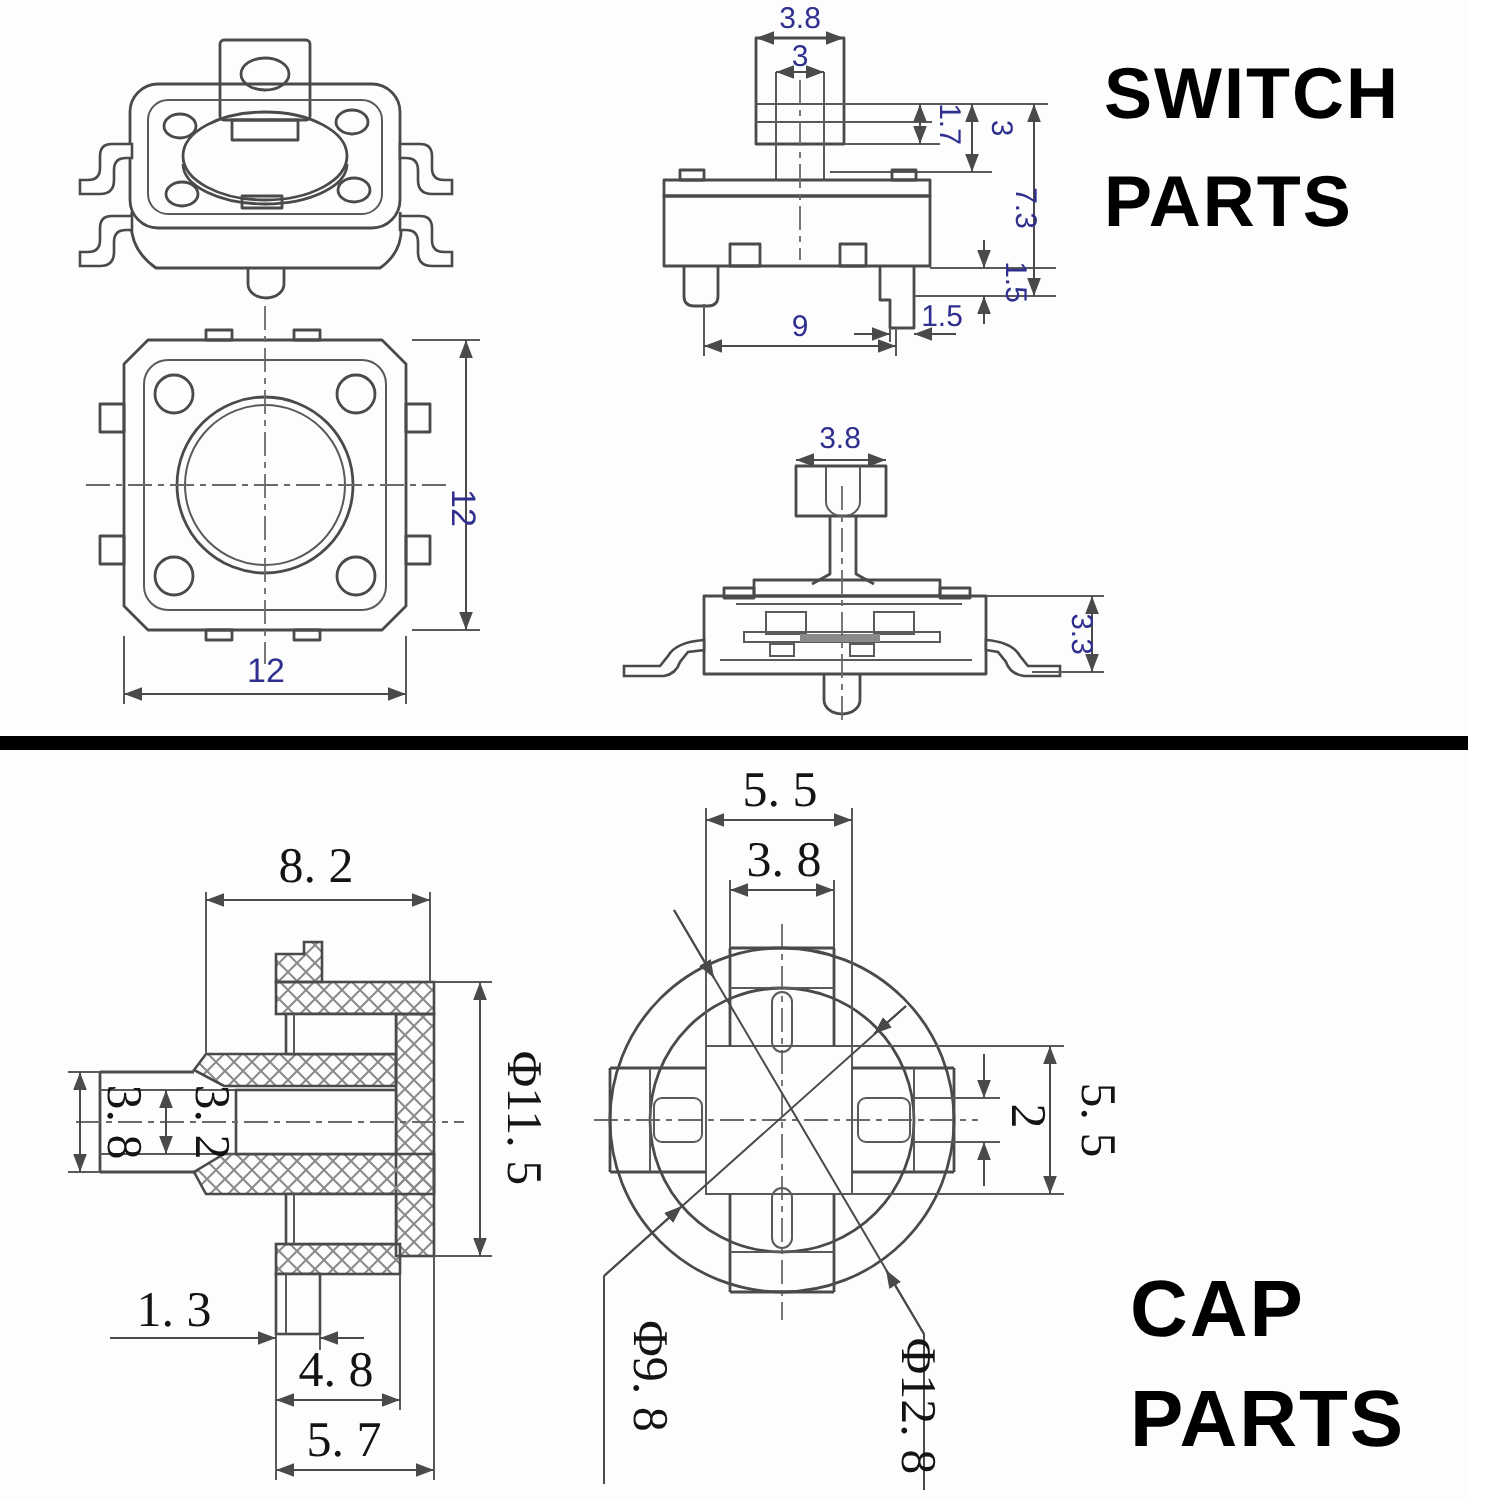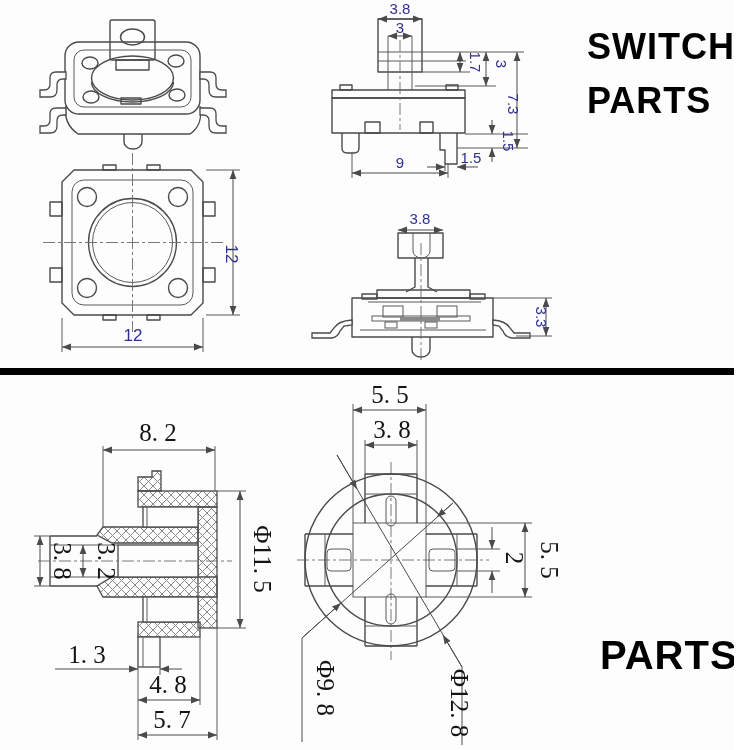--- a/index.html
+++ b/index.html
@@ -8,21 +8,21 @@
   svg{position:absolute;left:0;top:0;}
   .ln{stroke:#4a4a4a;stroke-width:1.4;fill:none;stroke-linejoin:round;}
   .thin{stroke:#5a5a5a;stroke-width:1;fill:none;}
   .cl{stroke:#6a6a6a;stroke-width:0.9;fill:none;stroke-dasharray:12 3 3 3;}
   .dim{stroke:#4a4a4a;stroke-width:1;fill:none;}
   .hatch{fill:url(#xh);stroke:#4a4a4a;stroke-width:1.3;}
   .white{fill:#fdfdfd;stroke:#4a4a4a;stroke-width:1.3;}
   text.sdim{fill:#2f2f8f;font:15px "Liberation Sans",sans-serif;}
   text.tdim{fill:#2f2f8f;font:17px "Liberation Sans",sans-serif;}
   text.cdim{fill:#141414;font:25px "Liberation Serif",serif;}
-  .title{position:absolute;color:#000;font-weight:bold;font-family:"Liberation Sans",sans-serif;margin-left:35px;}
+  .title{position:absolute;color:#000;font-weight:bold;font-family:"Liberation Sans",sans-serif;}
   #switch-title{left:552px;top:20px;font-size:36px;line-height:54px;letter-spacing:1px;}
   #cap-title{left:565px;top:628px;font-size:40px;line-height:55px;letter-spacing:1px;}
   #divider{position:absolute;left:0;top:368px;width:750px;height:7px;background:#000;}
 </style>
 </head>
 <body>
 
 <div id="stage">
 
 <svg width="750" height="750" viewBox="0 0 750 750">
@@ -213,16 +213,17 @@
 </svg>
 
 <div id="divider"></div>
 
 <div class="title" id="switch-title">
   <div>SWITCH</div>
   <div>PARTS</div>
 </div>
 
 <div class="title" id="cap-title">
+  <div>CAP</div>
   <div>PARTS</div>
 </div>
 
 </div>
 
 </body></html>

